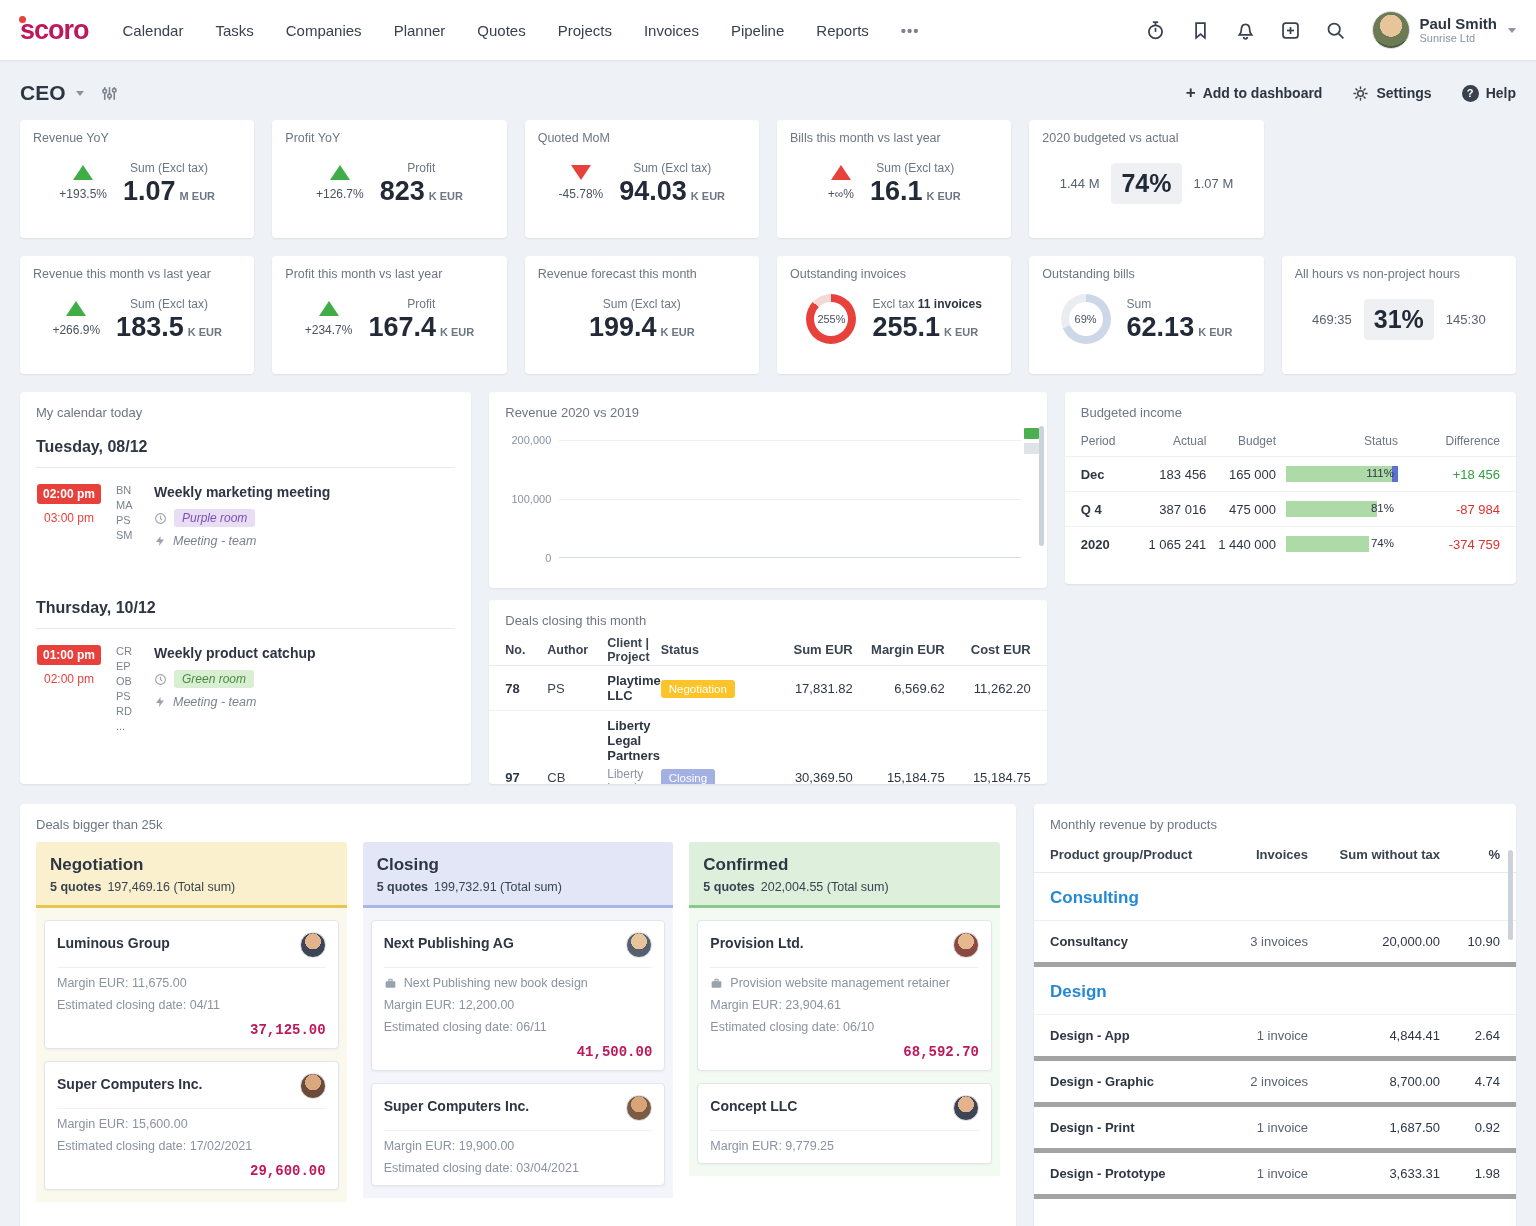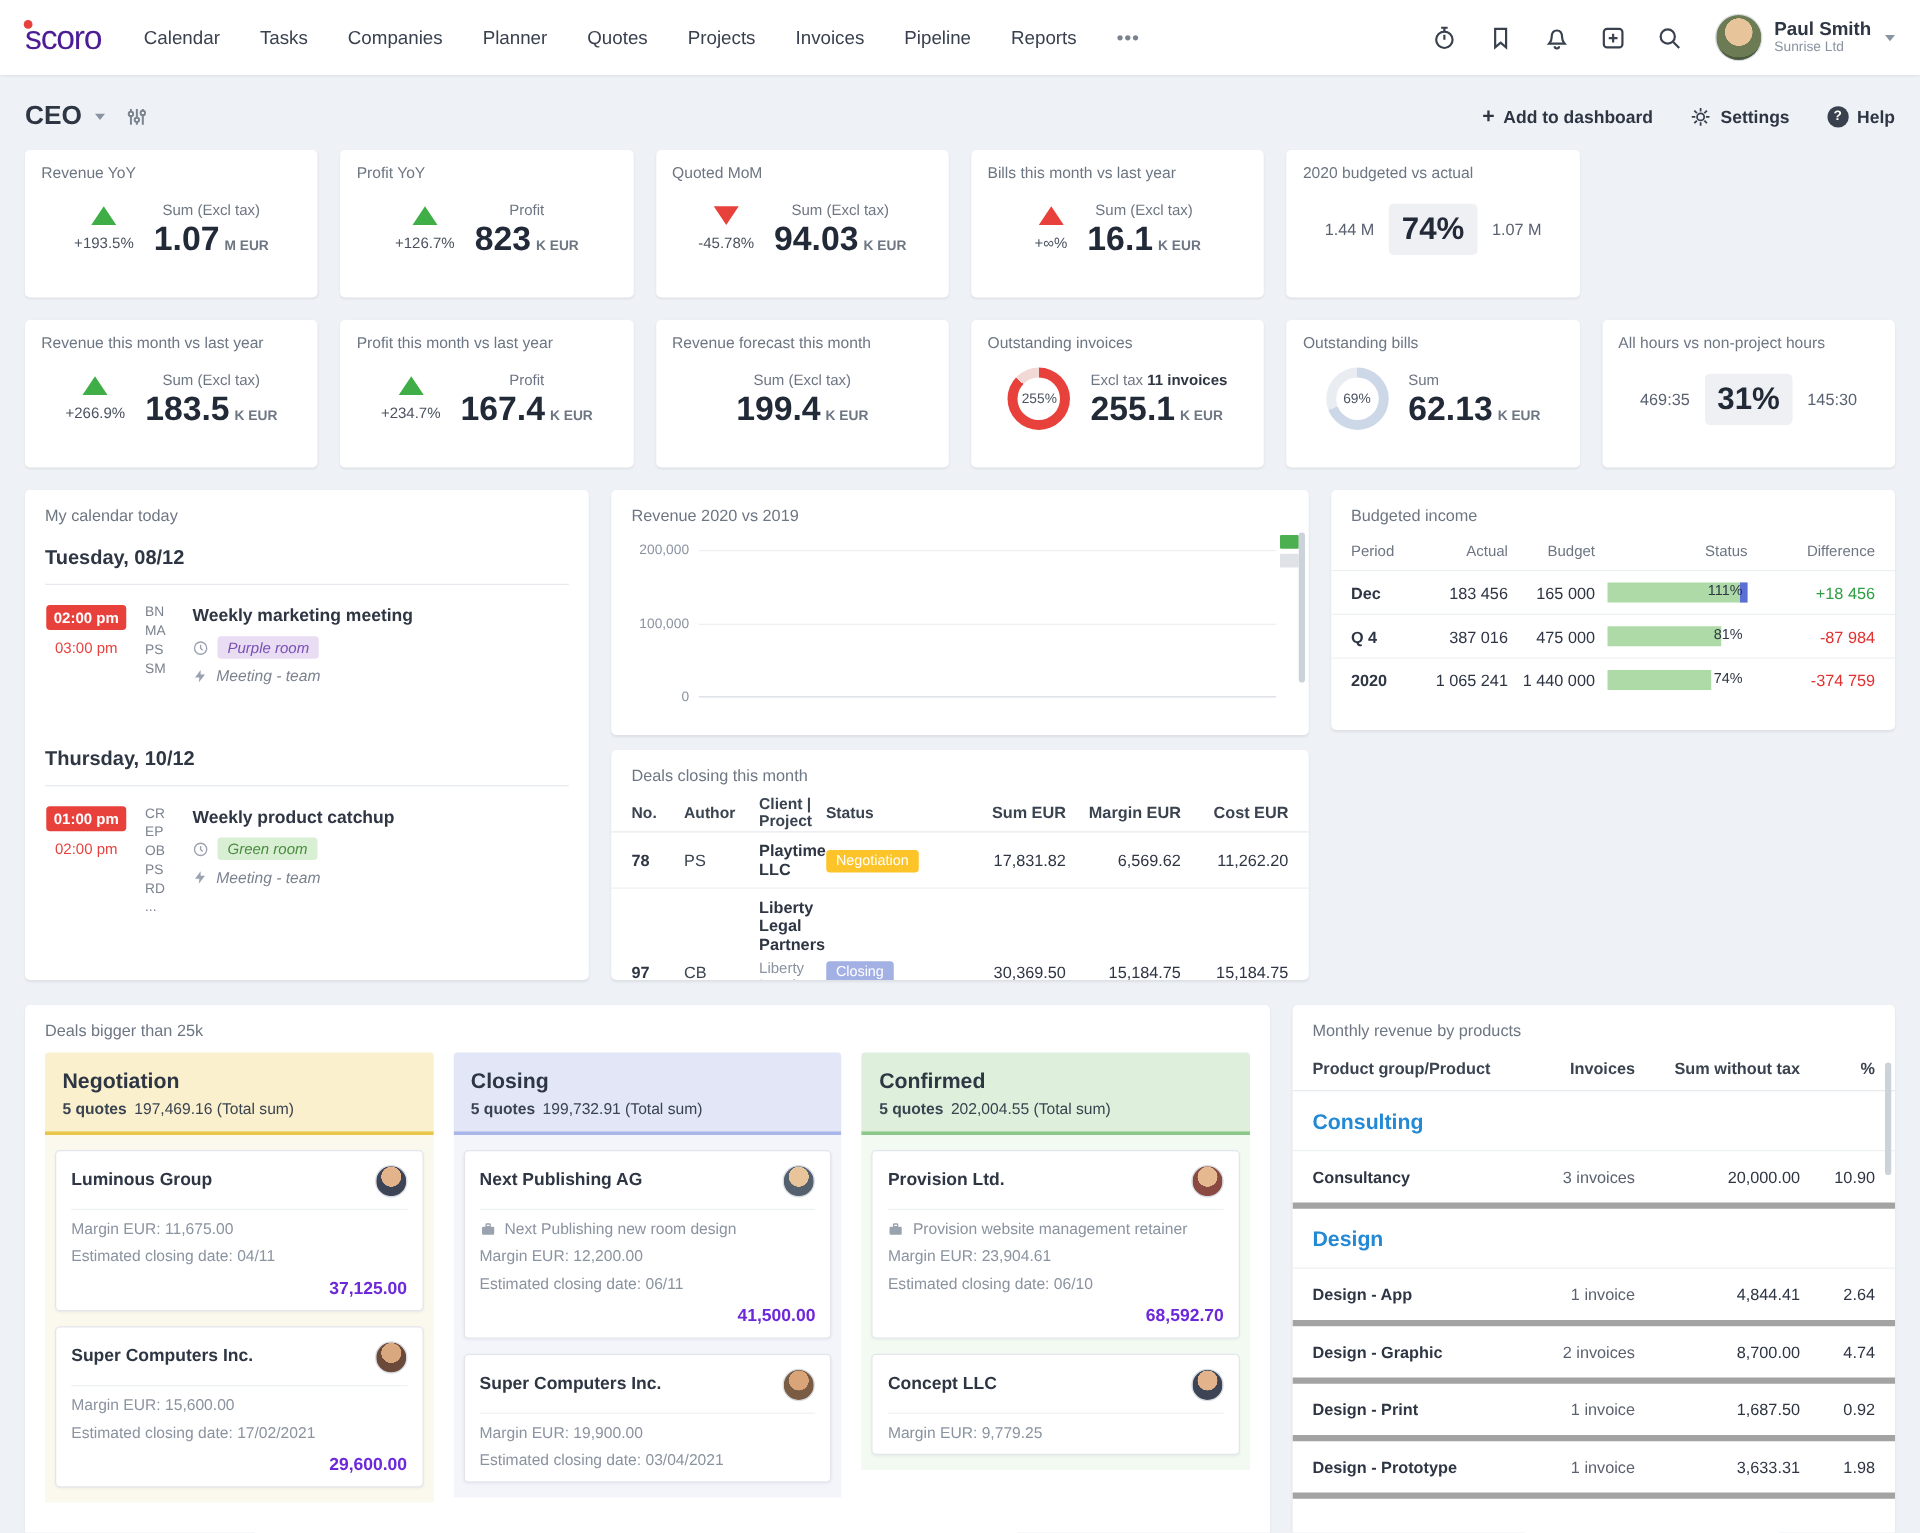--- a/index.html
+++ b/index.html
@@ -2,21 +2,21 @@
 <html><head>
 <meta charset="utf-8">
 <style>
   *{margin:0;padding:0;box-sizing:border-box;}
   html,body{width:1536px;height:1226px;overflow:hidden;background:#eef1f5;
     font-family:"Liberation Sans","DejaVu Sans",sans-serif;color:#2e3644;}
   svg{display:block;}
   
   .topnav{height:60px;background:#fff;display:flex;align-items:center;padding:0 20px;
     box-shadow:0 1px 2px rgba(20,30,50,.08);position:relative;z-index:5;}
-  .logo{position:relative;font-size:27px;font-weight:normal;color:#4c1d95;letter-spacing:-1px;margin-right:34px;cursor:pointer;}
+  .logo{position:relative;font-size:27px;font-weight:bold;color:#be185d;letter-spacing:-1px;margin-right:34px;cursor:pointer;}
   .logo .dot{position:absolute;left:-1px;top:1px;width:7px;height:7px;border-radius:50%;background:#e8413c;}
   .nav-items{display:flex;align-items:center;gap:32px;font-size:15px;color:#39414f;}
   .nav-item{cursor:pointer;white-space:nowrap;}
   .nav-more{color:#7b8390;font-weight:bold;letter-spacing:1px;}
   .nav-icons{margin-left:auto;display:flex;align-items:center;gap:24px;color:#39414f;}
   .nav-icon{width:21px;height:21px;cursor:pointer;}
   .user-chip{display:flex;align-items:center;gap:9px;margin-left:26px;cursor:pointer;}
   .avatar{width:38px;height:38px;border-radius:50%;background:radial-gradient(circle at 50% 38%,#e8c49a 0 38%,#6d7b55 39% 70%,#4c5a3e 71%);border:1px solid #d8dde3;}
   .user-meta{line-height:1.15;}
   .user-name{font-size:15px;font-weight:bold;color:#2e3644;}
@@ -134,21 +134,21 @@
   .kc-head{display:flex;justify-content:space-between;align-items:flex-start;border-bottom:1px solid #eef1f4;
     padding-bottom:9px;margin-bottom:3px;}
   .kc-name{font-size:14px;font-weight:bold;color:#2e3644;padding-top:3px;}
   .kc-avatar{width:26px;height:26px;border-radius:50%;border:1px solid #d8dde3;flex:0 0 auto;}
   .av1{background:radial-gradient(circle at 50% 35%,#e3b38b 0 40%,#3c4455 41%);}
   .av2{background:radial-gradient(circle at 50% 35%,#d9a87e 0 40%,#6b4a3a 41%);}
   .av3{background:radial-gradient(circle at 50% 35%,#e8c49a 0 40%,#55606f 41%);}
   .av4{background:radial-gradient(circle at 50% 35%,#d8a478 0 40%,#7a5b43 41%);}
   .av5{background:radial-gradient(circle at 50% 35%,#e6b890 0 40%,#8a4a42 41%);}
   .kc-line{display:flex;align-items:center;gap:7px;font-size:12.5px;color:#8a93a0;margin-top:8px;}
-  .kc-sum{text-align:right;font-size:14px;font-weight:bold;color:#6d28d9;margin-top:10px;}
+  .kc-sum{text-align:right;font-size:14px;font-weight:bold;color:#be185d;margin-top:10px;font-family:Liberation Mono, monospace;}
   
   .mr{height:600px;position:relative;overflow:hidden;}
   .mr-head{display:grid;grid-template-columns:1fr 92px 122px 50px;padding:9px 16px 10px;font-size:13px;font-weight:bold;
     color:#3a4350;border-bottom:1px solid #e6eaee;column-gap:10px;}
   .mr-right{text-align:right;}
   .mr-group{font-size:17px;font-weight:bold;color:#2489d5;padding:15px 16px 12px;border-bottom:1px solid #eef1f4;cursor:pointer;}
   .mr-row{display:grid;grid-template-columns:1fr 92px 122px 50px;padding:13px 16px;font-size:13px;
     border-bottom:5px solid #a3a3a3;column-gap:10px;cursor:pointer;}
   .mr-product{font-weight:bold;color:#2e3644;}
   .mr-gray{color:#5a6270;text-align:right;}
@@ -651,21 +651,21 @@
           <div class="kb-card">
             <div class="kc-head">
               <span class="kc-name">Next Publishing AG</span>
               <span class="kc-avatar av3"></span>
             </div>
             <div class="kc-line">
               <svg viewBox="0 0 24 24" width="13" height="13" fill="#9aa2ae">
                   <rect x="3" y="8" width="18" height="12" rx="2"></rect>
                   <rect x="9" y="4" width="6" height="4" rx="1" fill="none" stroke="#9aa2ae" stroke-width="2"></rect>
                 </svg>
-              <span>Next Publishing new room design</span>
+              <span>Next Publishing new book design</span>
             </div>
             <div class="kc-line">Margin EUR: 12,200.00</div>
             <div class="kc-line">Estimated closing date: 06/11</div>
             <div class="kc-sum">41,500.00</div>
           </div>
           <div class="kb-card">
             <div class="kc-head">
               <span class="kc-name">Super Computers Inc.</span>
               <span class="kc-avatar av4"></span>
             </div>

